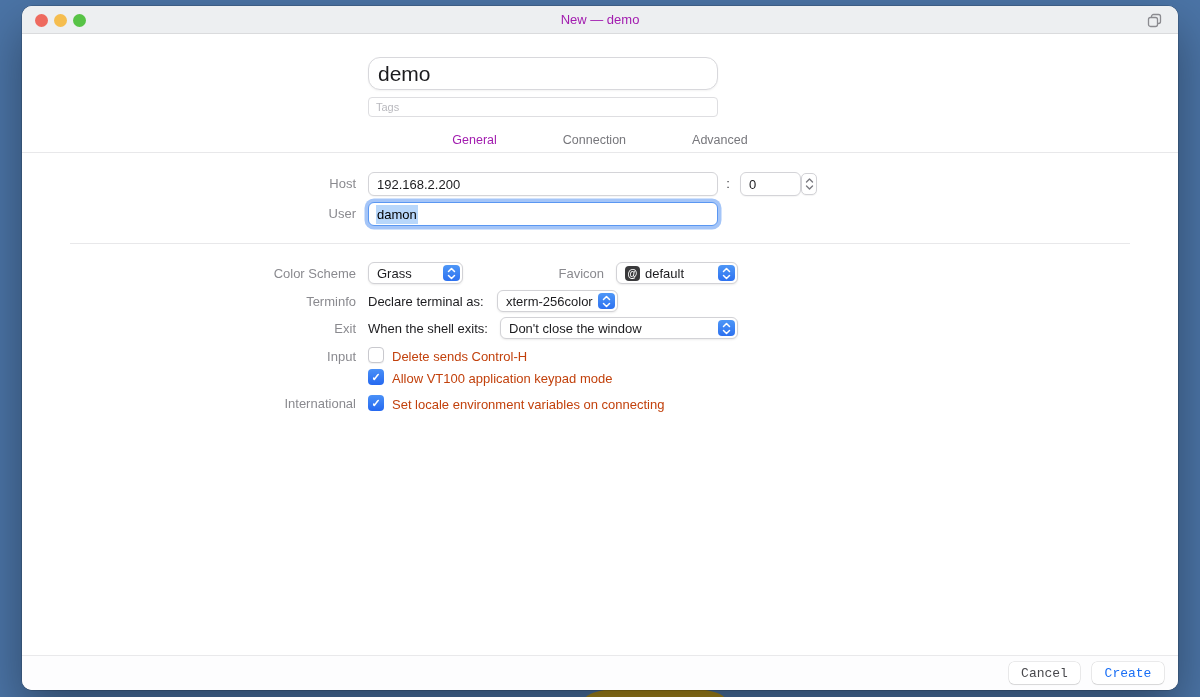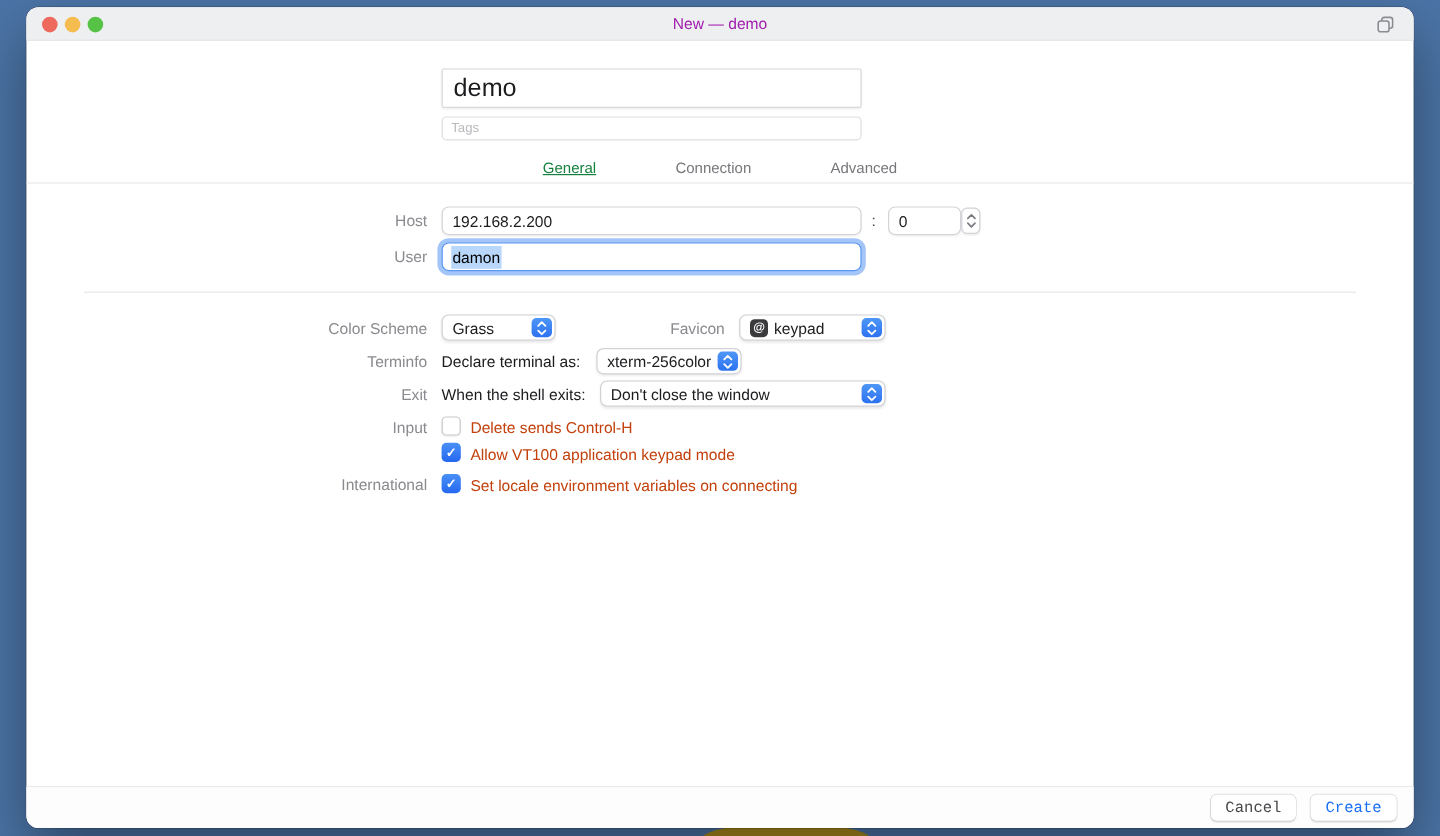--- a/index.html
+++ b/index.html
@@ -20,32 +20,32 @@
   .traffic { position:absolute; top:8px; width:13px; height:13px; border-radius:50%; }
   .tl-red    { left:13px; background:#ee6a5f; }
   .tl-yellow { left:32px; background:#f5bd4f; }
   .tl-green  { left:51px; background:#57c346; }
   .win-title { position:absolute; left:0; right:0; top:0; height:28px; line-height:28px;
     text-align:center; font-size:13px; font-weight:500; color:#a21caf; }
   .tab-overview { position:absolute; right:16px; top:7px; width:15px; height:15px; cursor:pointer; }
 
   
   .name-input { position:absolute; left:346px; top:51px; width:350px; height:33px;
-    border:1px solid #d8d8dc; border-radius:2px; font-family:inherit; font-size:21px;
+    border:1px solid #d8d8dc; border-radius:12px; font-family:inherit; font-size:21px;
     padding:0 9px; color:#1c1c1f; box-shadow:0 1px 2px rgba(0,0,0,.05); outline:none; }
   .tags-input { position:absolute; left:346px; top:91px; width:350px; height:20px;
     border:1px solid #dedee1; border-radius:4px; font-family:inherit; font-size:11px;
     padding:0 7px; color:#1c1c1f; outline:none; }
   .tags-input::placeholder { color:#b9b9be; }
 
   
   .tabs { position:absolute; left:0; right:0; top:127px; display:flex;
     justify-content:center; gap:66px; font-size:12.5px; }
   .tab { color:#77777c; cursor:pointer; }
-  .tab.selected { color:#15803d; font-weight:500;text-decoration:underline; }
+  .tab.selected { color:#a21caf; font-weight:500; }
 
   .divider-full { position:absolute; top:146px; left:0; right:0; height:1px; background:#e8e8ea; }
   .divider-inset { position:absolute; top:237px; left:48px; width:1060px; height:1px; background:#e8e8ea; }
 
   
   .flabel { position:absolute; left:34px; width:300px; text-align:right;
     font-size:13px; color:#8a8a8f; }
   .ftext { position:absolute; font-size:13px; color:#1c1c1f; }
 
   .field { position:absolute; background:#fff; border:1px solid #d4d4d8; border-radius:6px;
@@ -154,21 +154,21 @@
       <svg width="9" height="13" viewBox="0 0 9 13">
         <path d="M1.5 4.5 L4.5 1.5 L7.5 4.5" fill="none" stroke="#fff" stroke-width="1.5" stroke-linecap="round" stroke-linejoin="round"></path>
         <path d="M1.5 8.5 L4.5 11.5 L7.5 8.5" fill="none" stroke="#fff" stroke-width="1.5" stroke-linecap="round" stroke-linejoin="round"></path>
       </svg>
     </span>
   </div>
 
   <div class="flabel" style="top:260px; left:282px; width:300px">Favicon</div>
   <div class="dropdown" style="left:594px; top:256px; width:122px">
     <span class="at-badge">@</span>
-    <span>keypad</span>
+    <span>default</span>
     <span class="stepper">
       <svg width="9" height="13" viewBox="0 0 9 13">
         <path d="M1.5 4.5 L4.5 1.5 L7.5 4.5" fill="none" stroke="#fff" stroke-width="1.5" stroke-linecap="round" stroke-linejoin="round"></path>
         <path d="M1.5 8.5 L4.5 11.5 L7.5 8.5" fill="none" stroke="#fff" stroke-width="1.5" stroke-linecap="round" stroke-linejoin="round"></path>
       </svg>
     </span>
   </div>
 
   <div class="flabel" style="top:288px">Terminfo</div>
   <div class="ftext" style="left:346px; top:288px">Declare terminal as:</div>

